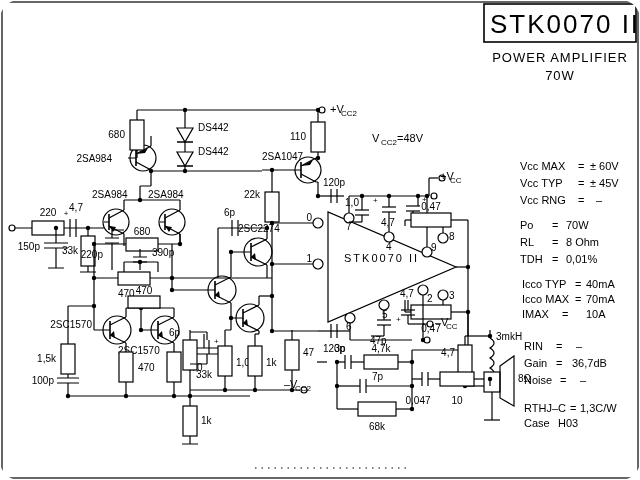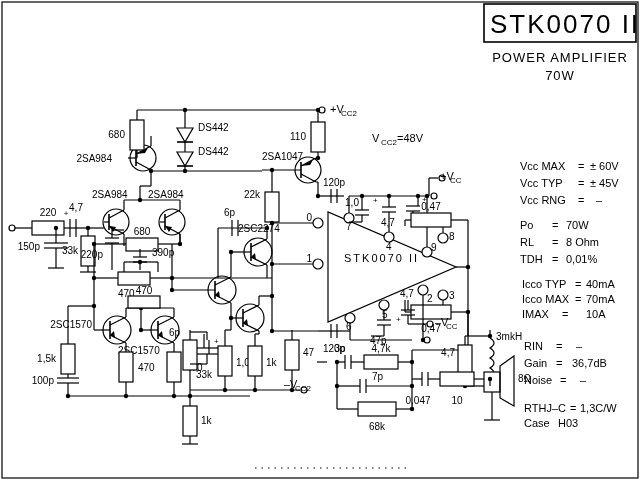--- a/index.html
+++ b/index.html
@@ -1,17 +1,17 @@
 <!DOCTYPE html>
 <html><head>
 <meta charset="utf-8">
 <style>
   html,body{margin:0;padding:0;background:#fff;}
   #root{position:relative;width:640px;height:480px;background:#ffffff;
-        font-family:"Liberation Sans",sans-serif;color:#000;overflow:hidden;}
+        font-family:"Liberation Sans",sans-serif;color:#000;overflow:hidden;border-radius:19px;}
   svg{position:absolute;left:0;top:0;width:640px;height:480px;}
 </style>
 </head>
 <body>
 
 <div id="root">
   <svg viewBox="0 0 640 480" xmlns="http://www.w3.org/2000/svg">
     <defs>
       <style>
         .w{stroke:#000;stroke-width:1.2;fill:none;}

